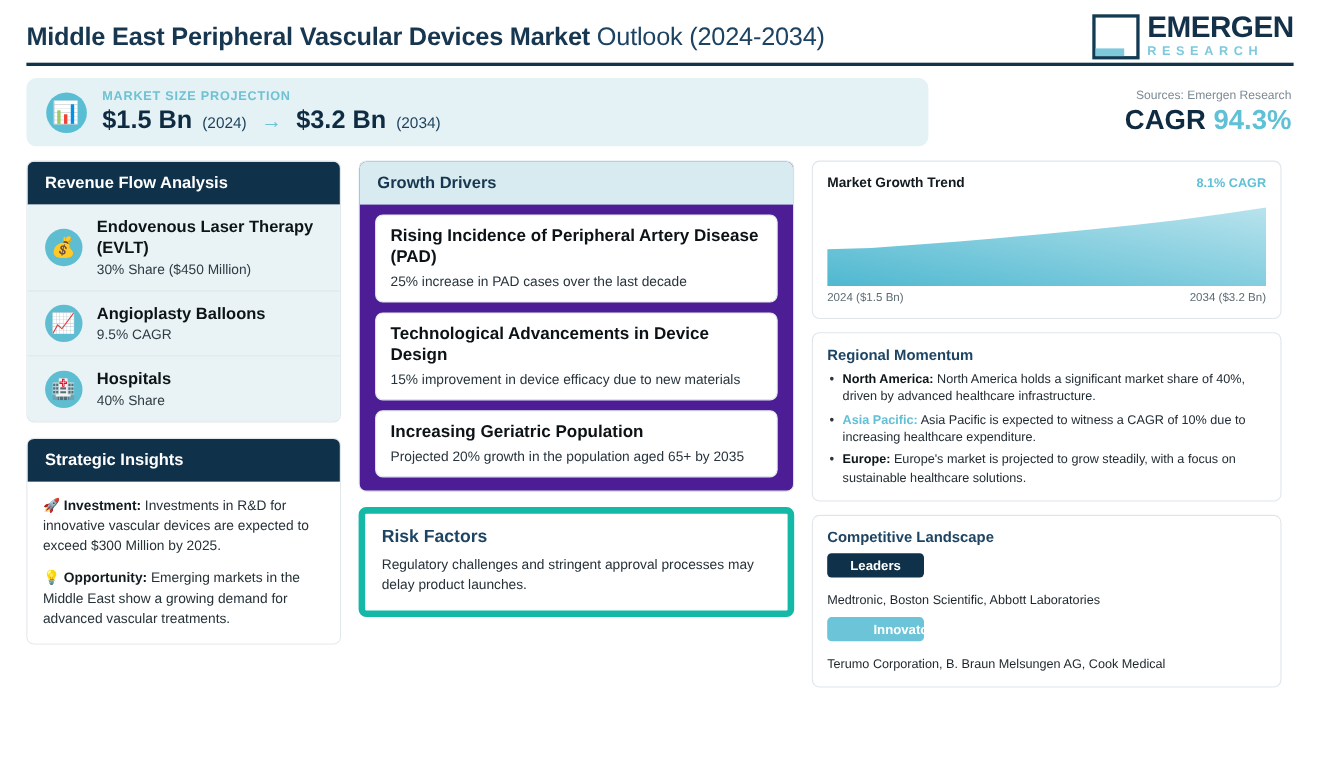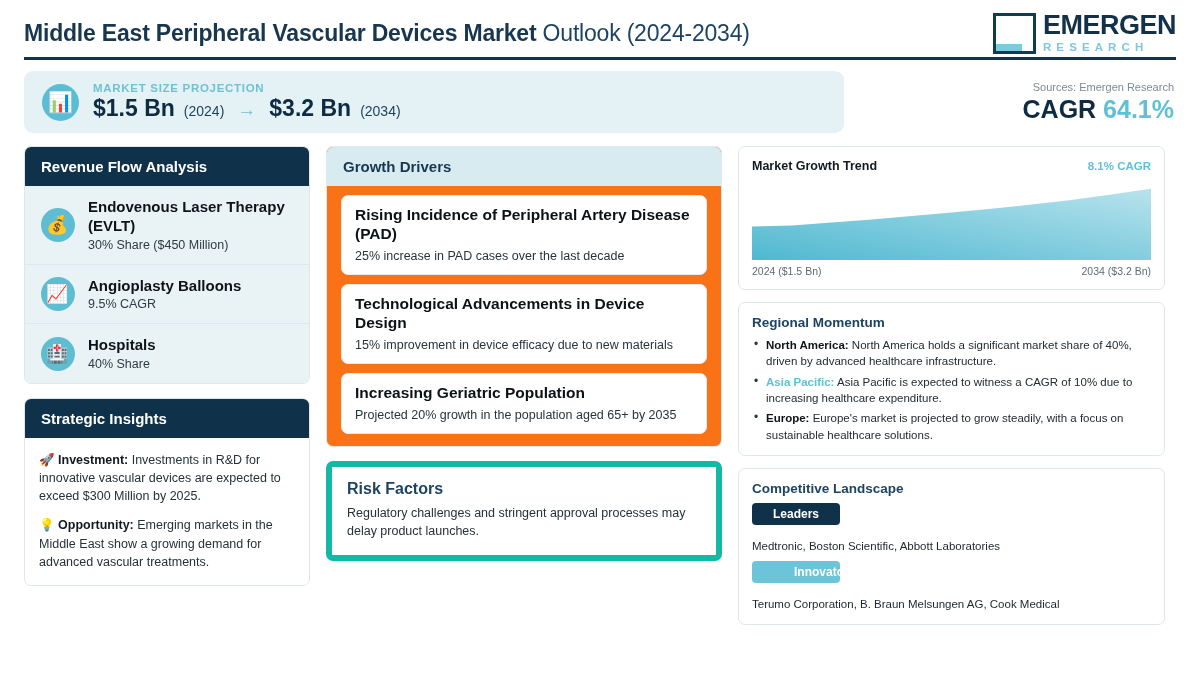--- a/index.html
+++ b/index.html
@@ -106,21 +106,21 @@
   .flow-sub { font-size: 12.5px; color: #2d3b44; margin-top: 2px; }
 
   .insight { font-size: 12.5px; color: #263238; line-height: 1.45; padding: 0 14px; }
   .insight:first-child { padding-top: 13px; }
   .insight + .insight { margin-top: 11px; }
   .insight:last-child { padding-bottom: 14px; }
   .insight b { color: #121a1f; }
 
   
   .panel-soft {
-    background: #f97316; border-radius: 7px; border: 1px solid #e0e9ed;
+    background: #4c1d95; border-radius: 7px; border: 1px solid #e0e9ed;
     overflow: hidden;
   }
   .panel-soft .phead-soft {
     background: #d8ebf0; color: #17364f; font-size: 15px; font-weight: bold;
     padding: 11px 16px;
   }
   .drivers { padding: 9px 14px 12px; }
   .driver-card {
     background: #ffffff; border: 1px solid #e3eaee; border-radius: 7px;
     padding: 10px 13px 11px; margin-bottom: 9px;
@@ -207,21 +207,21 @@
           <span class="arrow">→</span>
           <span>$3.2 Bn</span>
           <span class="yr">(2034)</span>
         </div>
       </div>
     </div>
     <div class="banner-right">
       <div class="src">Sources: Emergen Research</div>
       <div class="cagr">
         <span>CAGR</span>
-        <span class="val">64.1%</span>
+        <span class="val">94.3%</span>
       </div>
     </div>
   </div>
 
   <div class="cols">
 
     <div class="col-left">
 
       <div class="panel-dark">
         <div class="phead">Revenue Flow Analysis</div>

